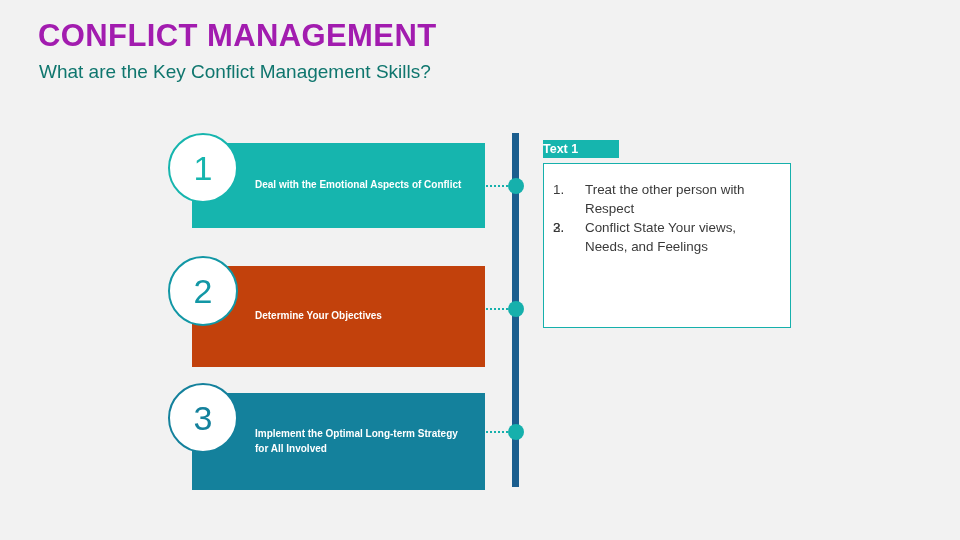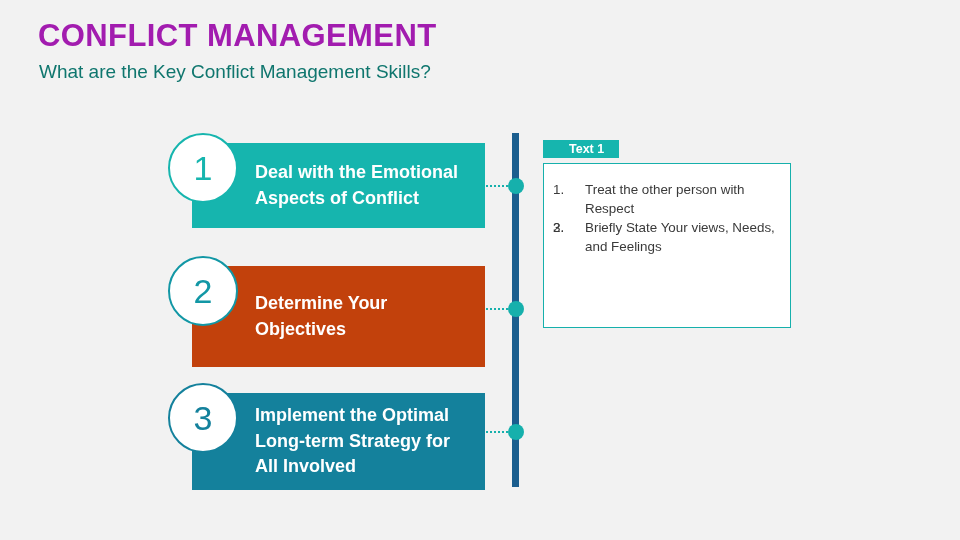--- a/index.html
+++ b/index.html
@@ -85,21 +85,21 @@
     width: 293px;
     display: flex;
     align-items: center;
   }
   .step-1 .step-box { top: 143px;  height: 85px; background: #16b5ae; }
   .step-2 .step-box { top: 266px;  height: 101px; background: #c2410c; }
   .step-3 .step-box { top: 393px;  height: 97px; background: #14819c; }
 
   .step-label {
     color: #ffffff;
-    font-size: 18px;
+    font-size: 10px;
     font-weight: bold;
     line-height: 1.42;
     padding-left: 63px;
     padding-right: 14px;
   }
 
   .step-circle {
     position: absolute;
     width: 70px;
     height: 70px;
@@ -130,21 +130,21 @@
     left: 543px;
     top: 140px;
     width: 76px;
     height: 18px;
     background: #16b5ae;
     color: #ffffff;
     font-size: 12.5px;
     font-weight: bold;
     display: flex;
     align-items: center;
-    padding-left: 26px;
+    padding-left: 0;
     box-sizing: border-box;
   }
   #panel-body {
     position: absolute;
     left: 543px;
     top: 163px;
     width: 248px;
     height: 165px;
     background: #ffffff;
     border: 1px solid #16b0ac;
@@ -223,18 +223,18 @@
     <ul id="panel-list">
       <li>
         <span class="marker">1.</span>
         <span>Treat the other person with Respect</span>
       </li>
       <li>
         <span class="marker">2.</span>
       </li>
       <li>
         <span class="marker">3.</span>
-        <span>Briefly State Your views, Needs, and Feelings</span>
+        <span>Conflict State Your views, Needs, and Feelings</span>
       </li>
     </ul>
   </div>
 
 </div>
 
 </body></html>

